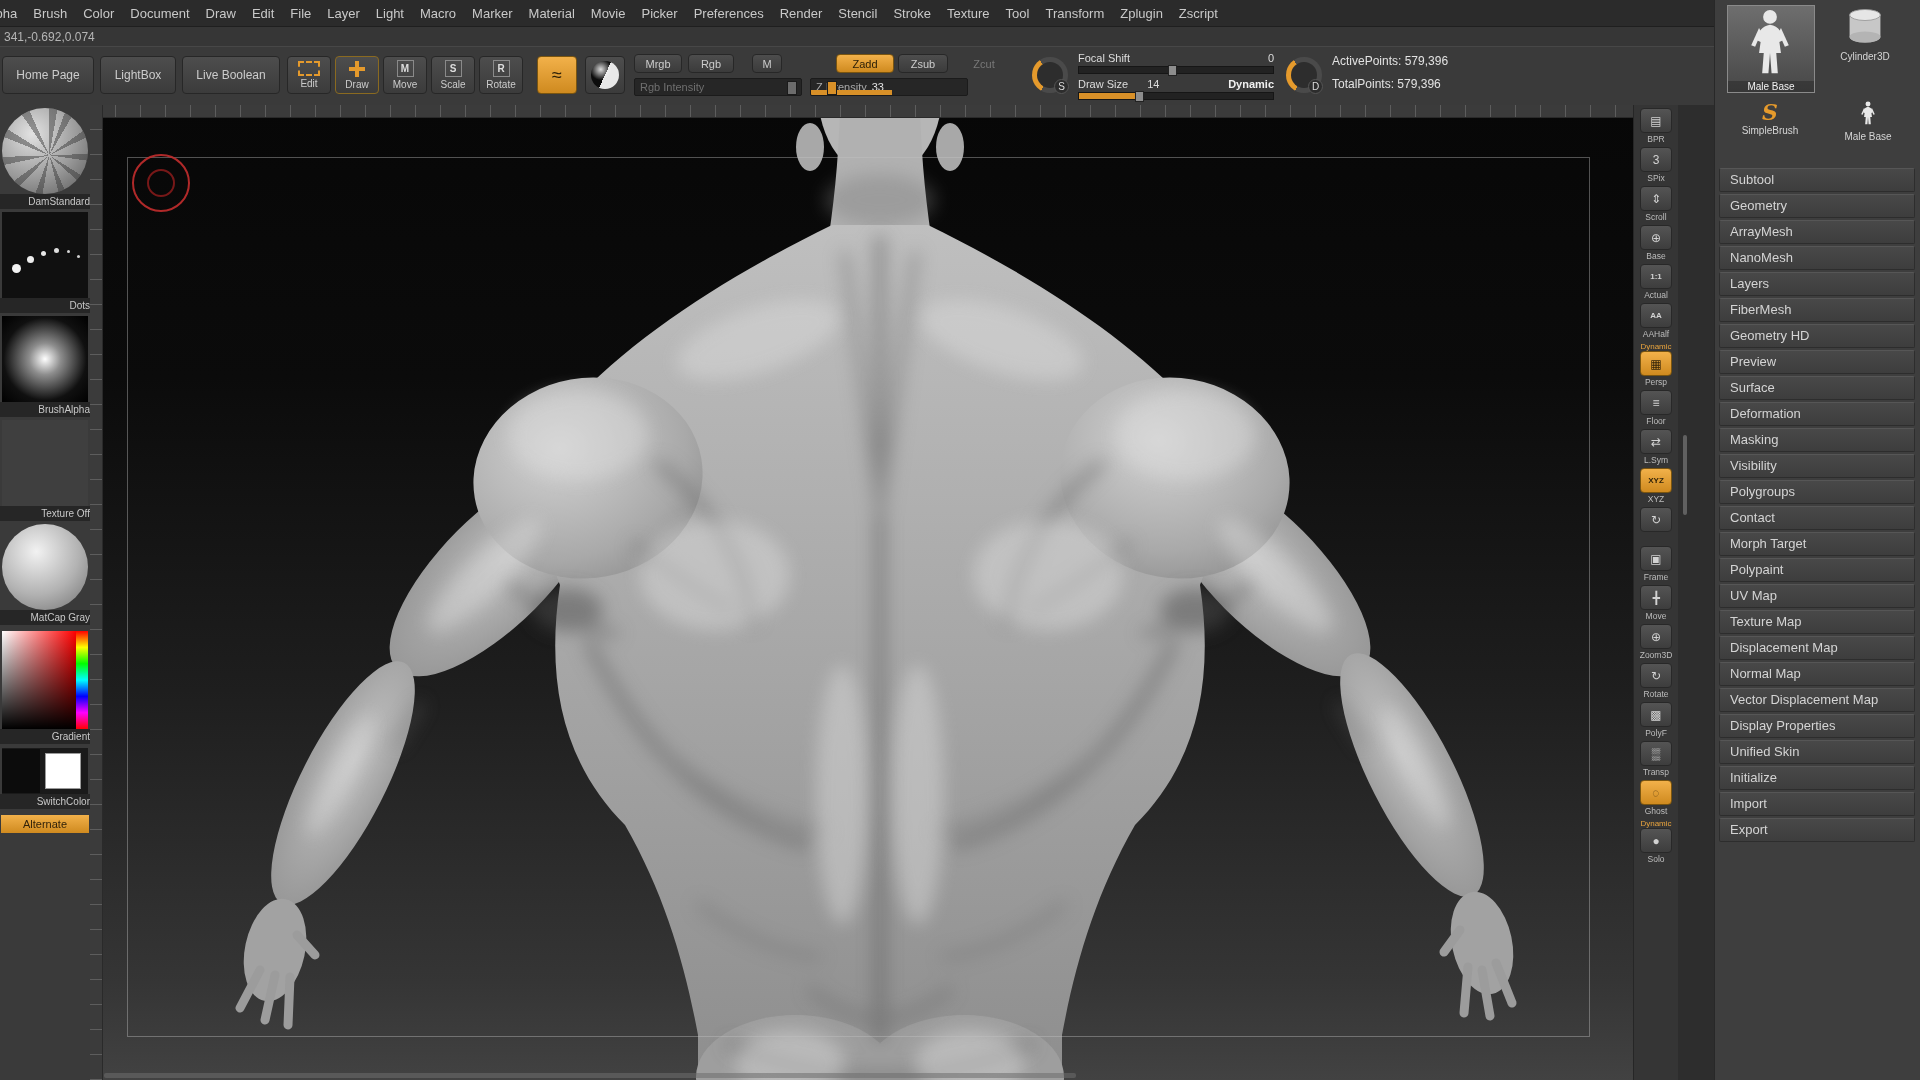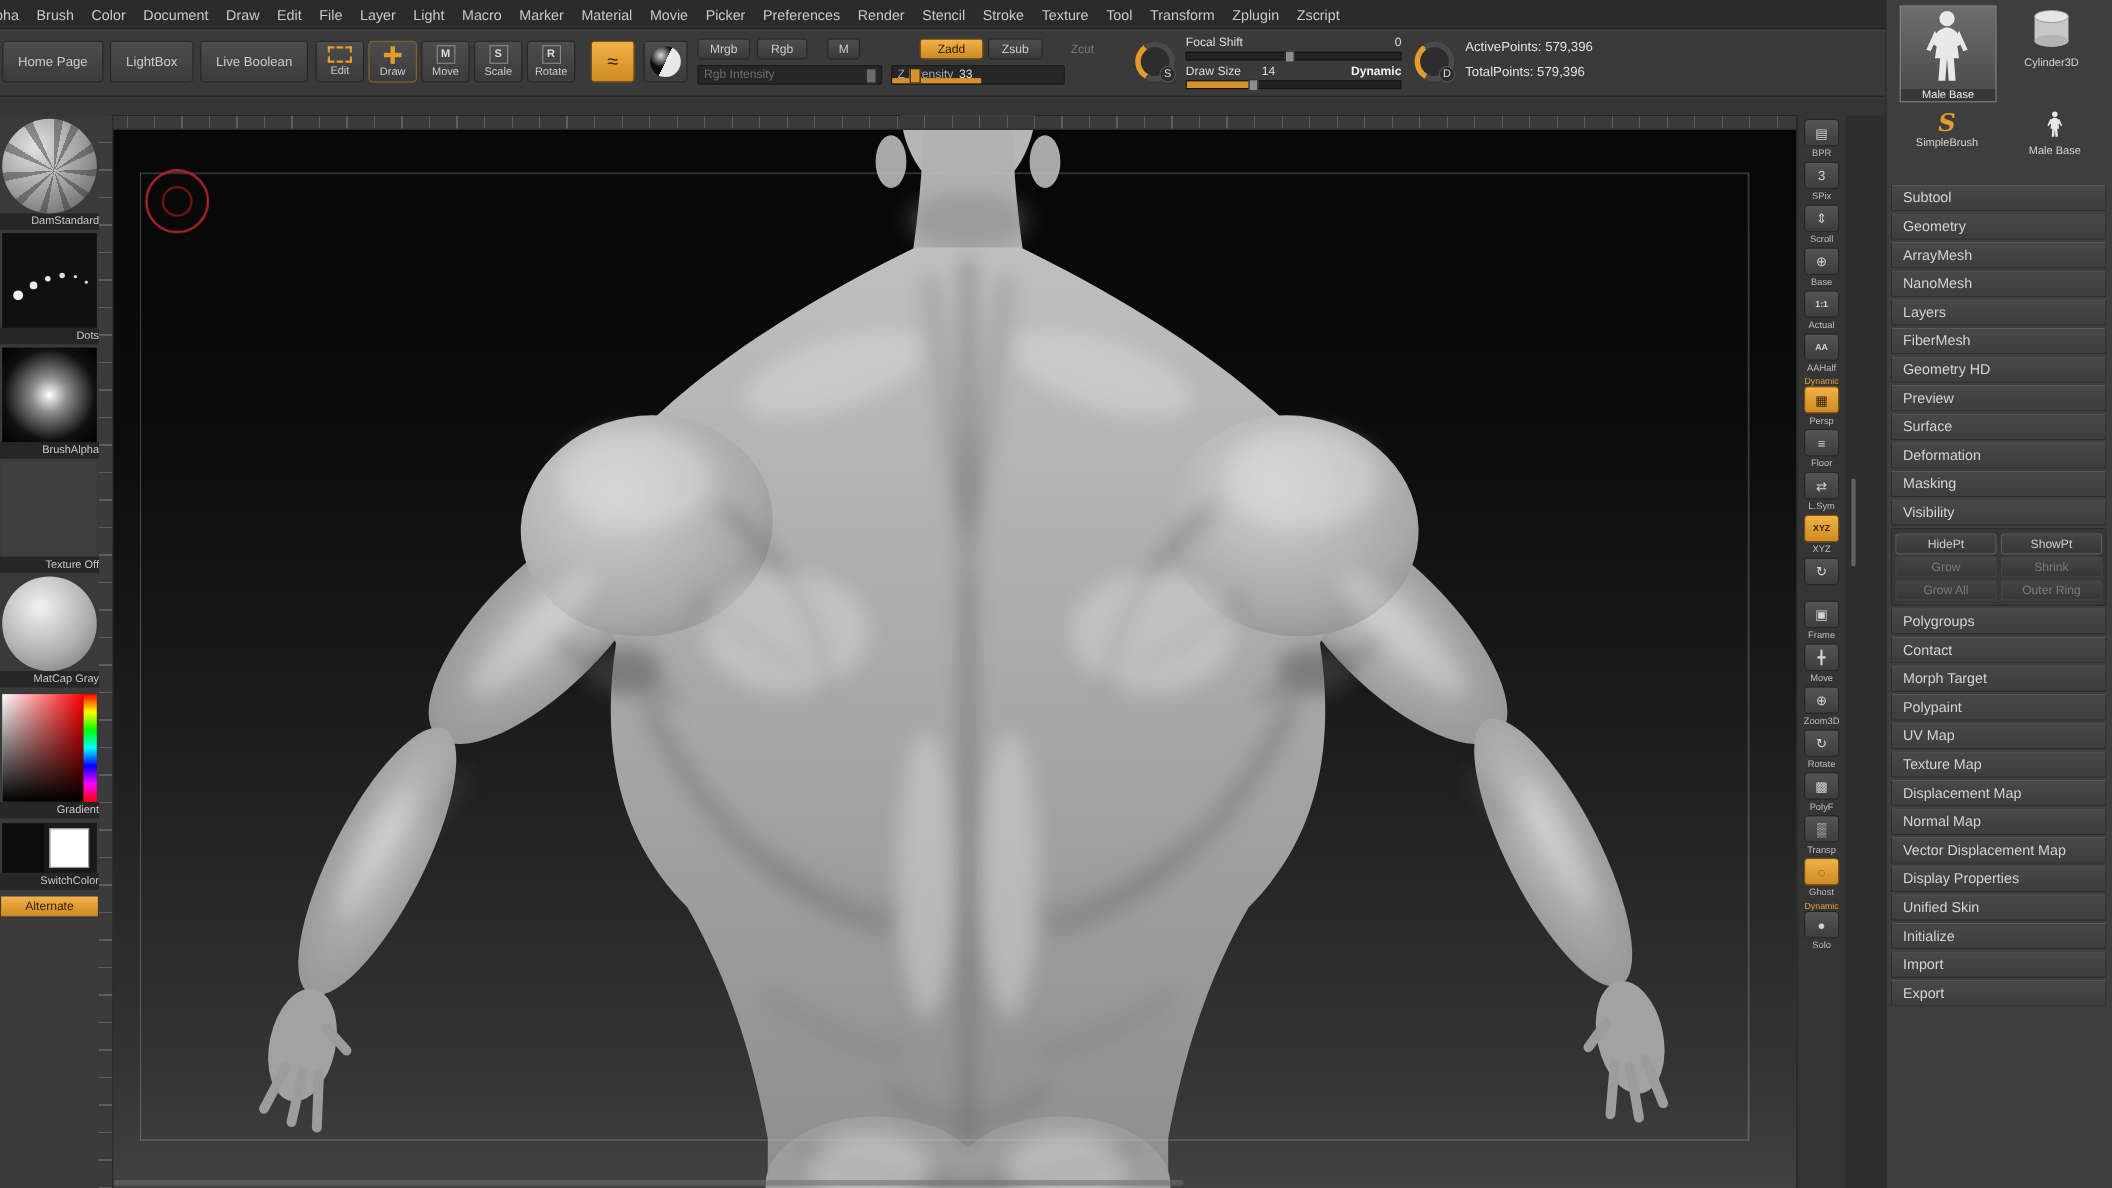--- a/index.html
+++ b/index.html
@@ -146,20 +146,23 @@
       <span class="menu-item">Preferences</span>
       <span class="menu-item">Render</span>
       <span class="menu-item">Stencil</span>
       <span class="menu-item">Stroke</span>
       <span class="menu-item">Texture</span>
       <span class="menu-item">Tool</span>
       <span class="menu-item">Transform</span>
       <span class="menu-item">Zplugin</span>
       <span class="menu-item">Zscript</span>
     </div>
+    <div class="coordrow">
+      <span>341,-0.692,0.074</span>
+    </div>
 
     <div class="toolbar">
       <div class="tb-btn" style="left:2px;width:92px;">Home Page</div>
       <div class="tb-btn" style="left:100px;width:76px;">LightBox</div>
       <div class="tb-btn" style="left:182px;width:98px;">Live Boolean</div>
 
       <div class="tb-btn mode" style="left:287px;">
         <span class="icon-edit"></span>
         <span>Edit</span>
       </div>
@@ -509,34 +512,20 @@
       <div class="sec">NanoMesh</div>
       <div class="sec">Layers</div>
       <div class="sec">FiberMesh</div>
       <div class="sec">Geometry HD</div>
       <div class="sec">Preview</div>
       <div class="sec">Surface</div>
       <div class="sec">Deformation</div>
       <div class="sec">Masking</div>
 
       <div class="sec">Visibility</div>
-      <div class="vis-box">
-        <div class="vis-row">
-          <div class="vis-btn">HidePt</div>
-          <div class="vis-btn">ShowPt</div>
-        </div>
-        <div class="vis-row">
-          <div class="vis-btn off">Grow</div>
-          <div class="vis-btn off">Shrink</div>
-        </div>
-        <div class="vis-row" style="margin-bottom:0;">
-          <div class="vis-btn off">Grow All</div>
-          <div class="vis-btn off">Outer Ring</div>
-        </div>
-      </div>
 
       <div class="sec">Polygroups</div>
       <div class="sec">Contact</div>
       <div class="sec">Morph Target</div>
       <div class="sec">Polypaint</div>
       <div class="sec">UV Map</div>
       <div class="sec">Texture Map</div>
       <div class="sec">Displacement Map</div>
       <div class="sec">Normal Map</div>
       <div class="sec">Vector Displacement Map</div>

